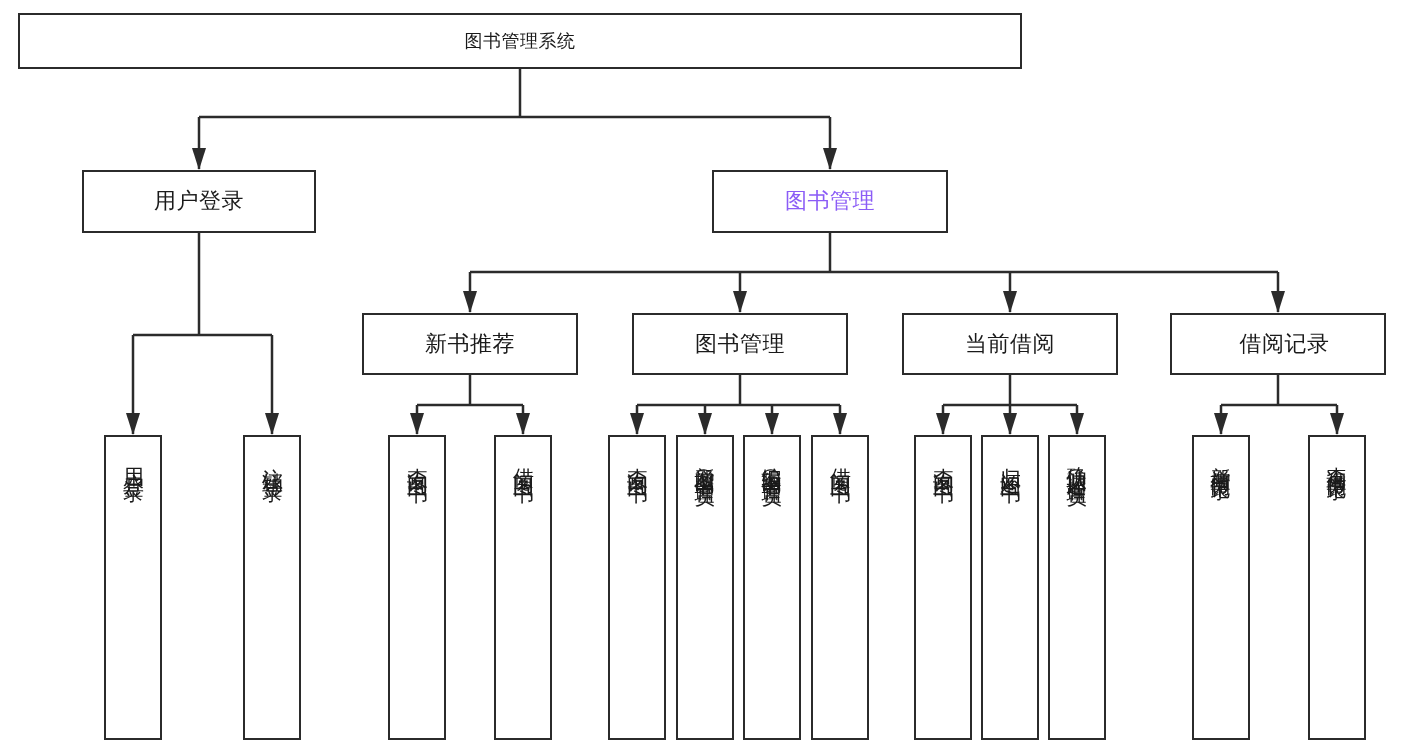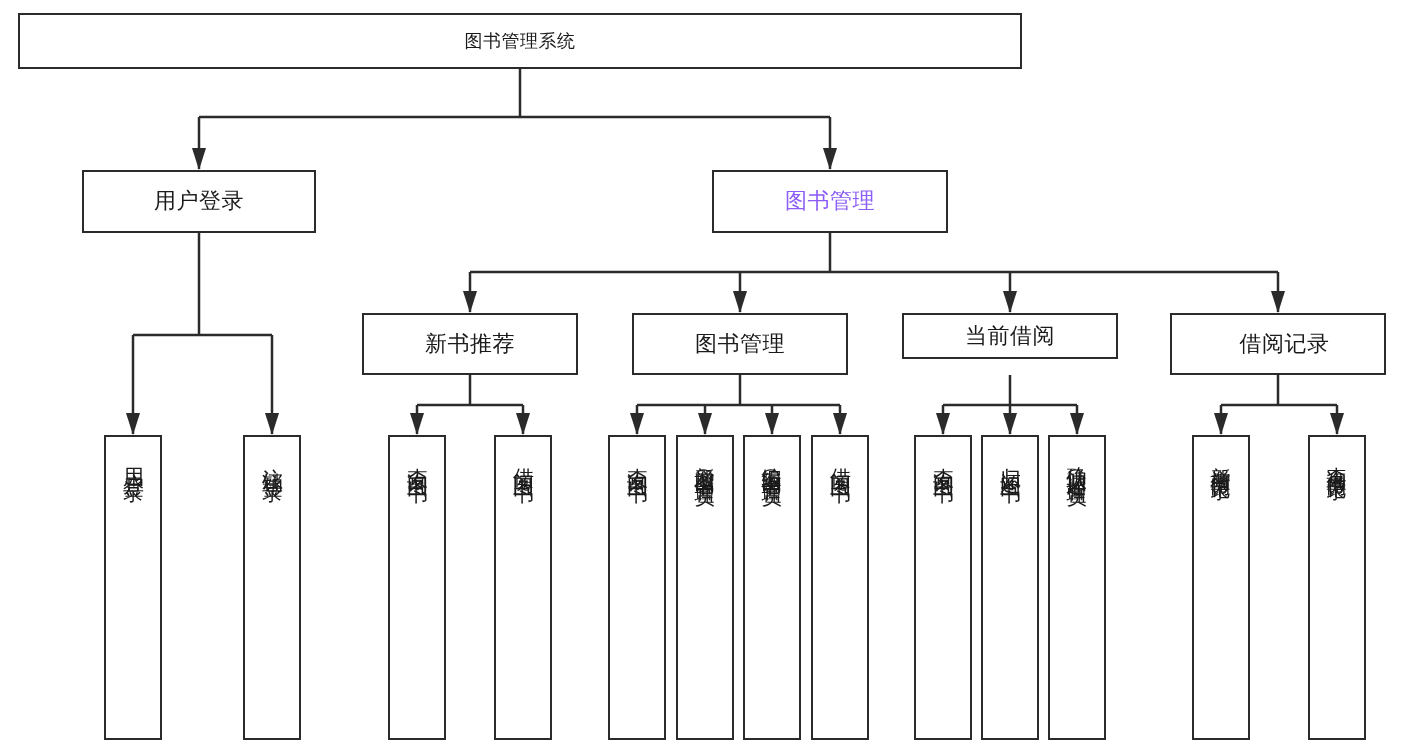--- a/index.html
+++ b/index.html
@@ -126,21 +126,21 @@
       </div>
       <div class="node-box horiz" style="left: 712px; top: 170px; width: 236px; height: 63px; border-color: rgb(43, 43, 43); background: rgb(255, 255, 255);">
         <span class="node-label" style="color: #8b5cf6;">图书管理</span>
       </div>
       <div class="node-box horiz" style="left: 362px; top: 313px; width: 216px; height: 62px; border-color: rgb(43, 43, 43); background: rgb(255, 255, 255);">
         <span class="node-label" style="color: rgb(26, 26, 26); text-align: center;">新书推荐</span>
       </div>
       <div class="node-box horiz" style="left: 632px; top: 313px; width: 216px; height: 62px; border-color: rgb(43, 43, 43); background: rgb(255, 255, 255);">
         <span class="node-label" style="color: rgb(26, 26, 26);">图书管理</span>
       </div>
-      <div class="node-box horiz" style="left: 902px; top: 313px; width: 216px; height: 46px; border-color: rgb(43, 43, 43); background: rgb(255, 255, 255);">
+      <div class="node-box horiz" style="left: 902px; top: 313px; width: 216px; height: 62px; border-color: rgb(43, 43, 43); background: rgb(255, 255, 255);">
         <span class="node-label" style="color: rgb(26, 26, 26);">当前借阅</span>
       </div>
       <div class="node-box horiz" style="left: 1170px; top: 313px; width: 216px; height: 62px; border-color: rgb(43, 43, 43); background: rgb(255, 255, 255); padding-left: 13px;">
         <span class="node-label" style="color: rgb(26, 26, 26);">借阅记录</span>
       </div>
       <div class="node-box vert" style="left: 104px; top: 435px; width: 58px; height: 305px; border-color: rgb(43, 43, 43); background: rgb(255, 255, 255);">
         <span class="node-label" style="color: rgb(26, 26, 26);">用户登录</span>
       </div>
       <div class="node-box vert" style="left: 243px; top: 435px; width: 58px; height: 305px; border-color: rgb(43, 43, 43); background: rgb(255, 255, 255);">
         <span class="node-label" style="color: rgb(26, 26, 26);">注销登录</span>

